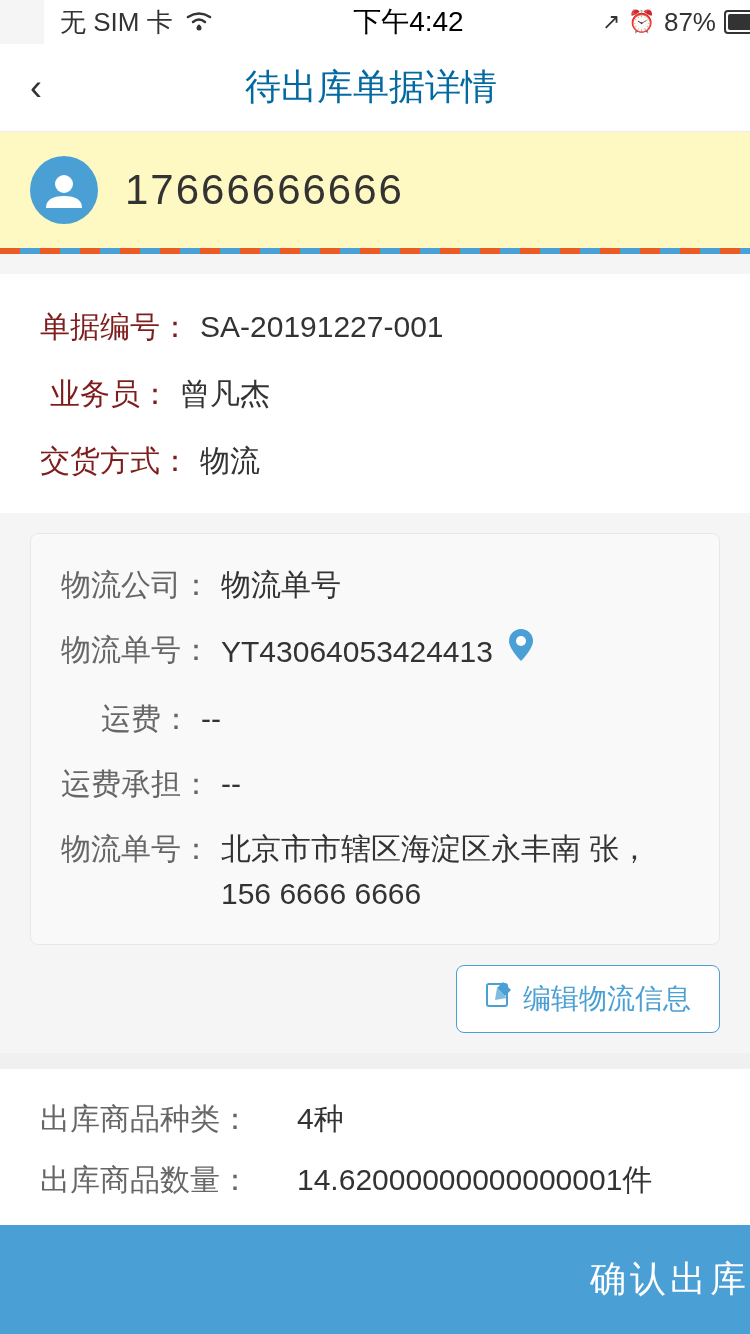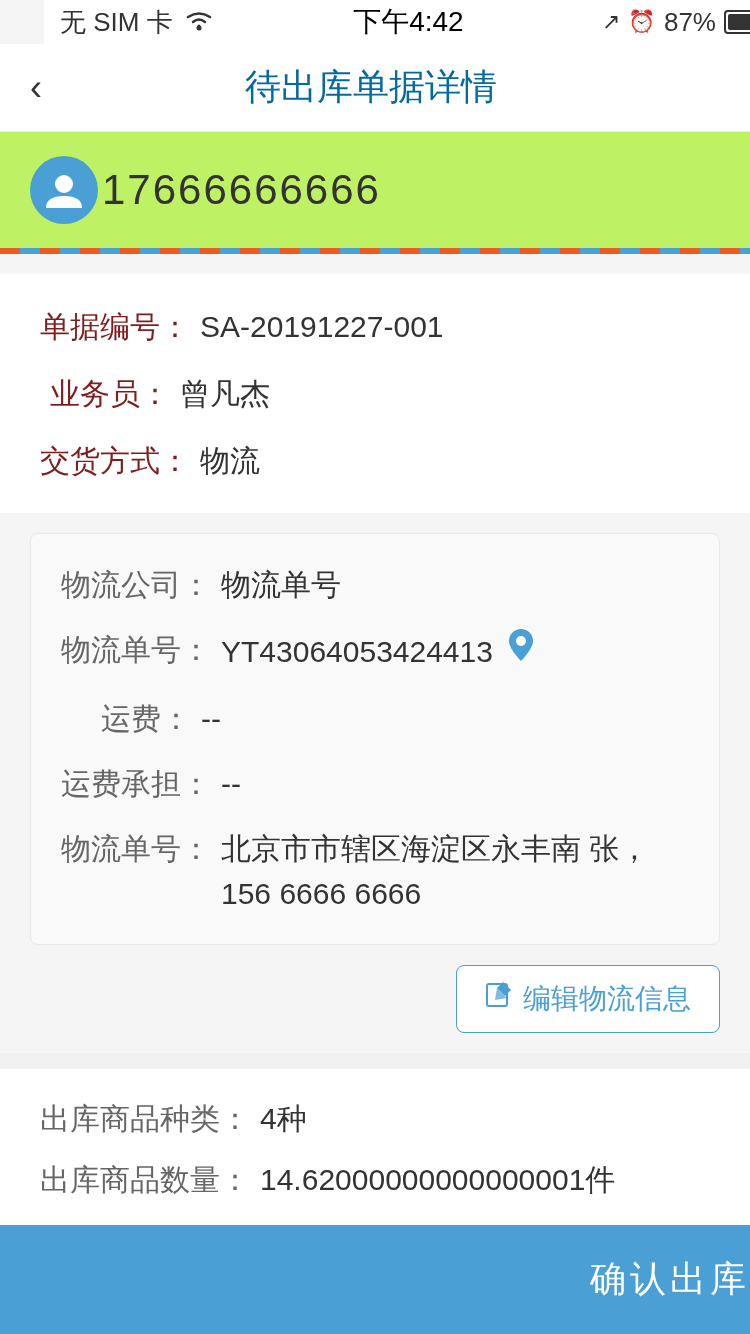--- a/index.html
+++ b/index.html
@@ -76,25 +76,25 @@
       height: 6px;
       background: repeating-linear-gradient(
         90deg,
         #e85d26 0px, #e85d26 20px,
         #4a9fd4 20px, #4a9fd4 40px
       );
     }
 
     
     .user-header {
-      background: #bef264;
+      background: #fef9c3;
       padding: 24px 30px;
       display: flex;
       align-items: center;
-      gap: 4px;
+      gap: 27px;
     }
     .user-avatar {
       width: 68px;
       height: 68px;
       border-radius: 50%;
       background: #4a9fd4;
       display: flex;
       align-items: center;
       justify-content: center;
     }
@@ -196,20 +196,21 @@
     
     .goods-section {
       background: #fff;
       padding: 30px 40px 20px 40px;
     }
     .goods-row {
       display: flex;
       align-items: center;
       margin-bottom: 20px;
       font-size: 30px;
+      gap: 37px;
     }
     .goods-label {
       color: #666;
       min-width: 175px;
       text-align: right;
       margin-right: 10px;
     }
     .goods-value {
       color: #333;
     }

